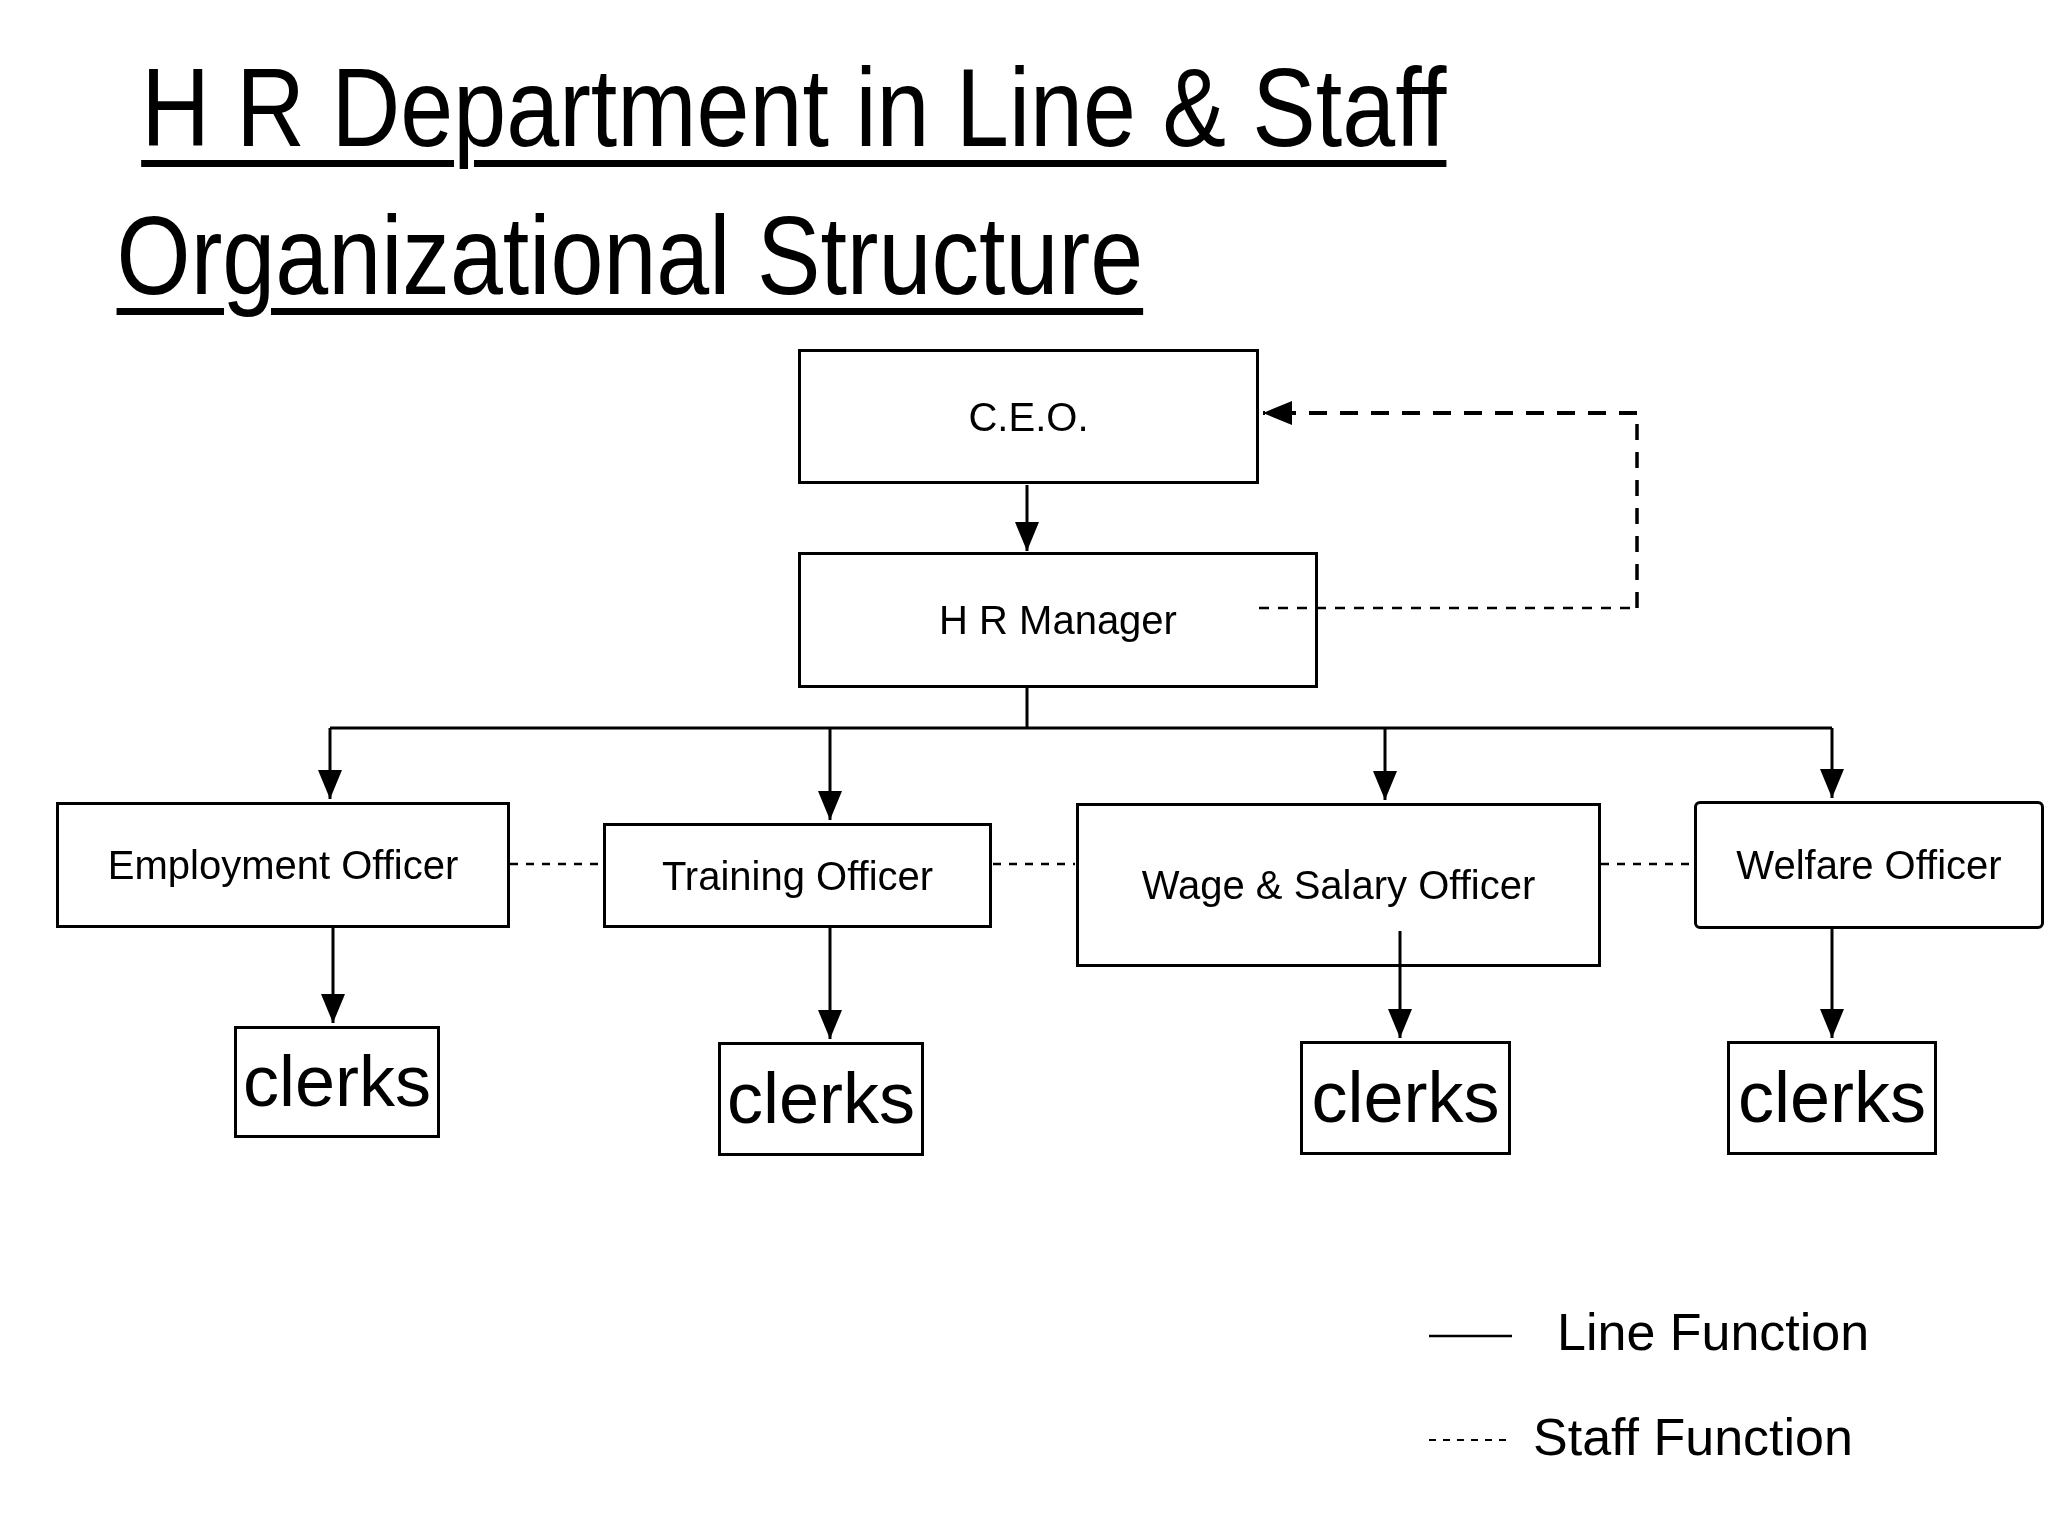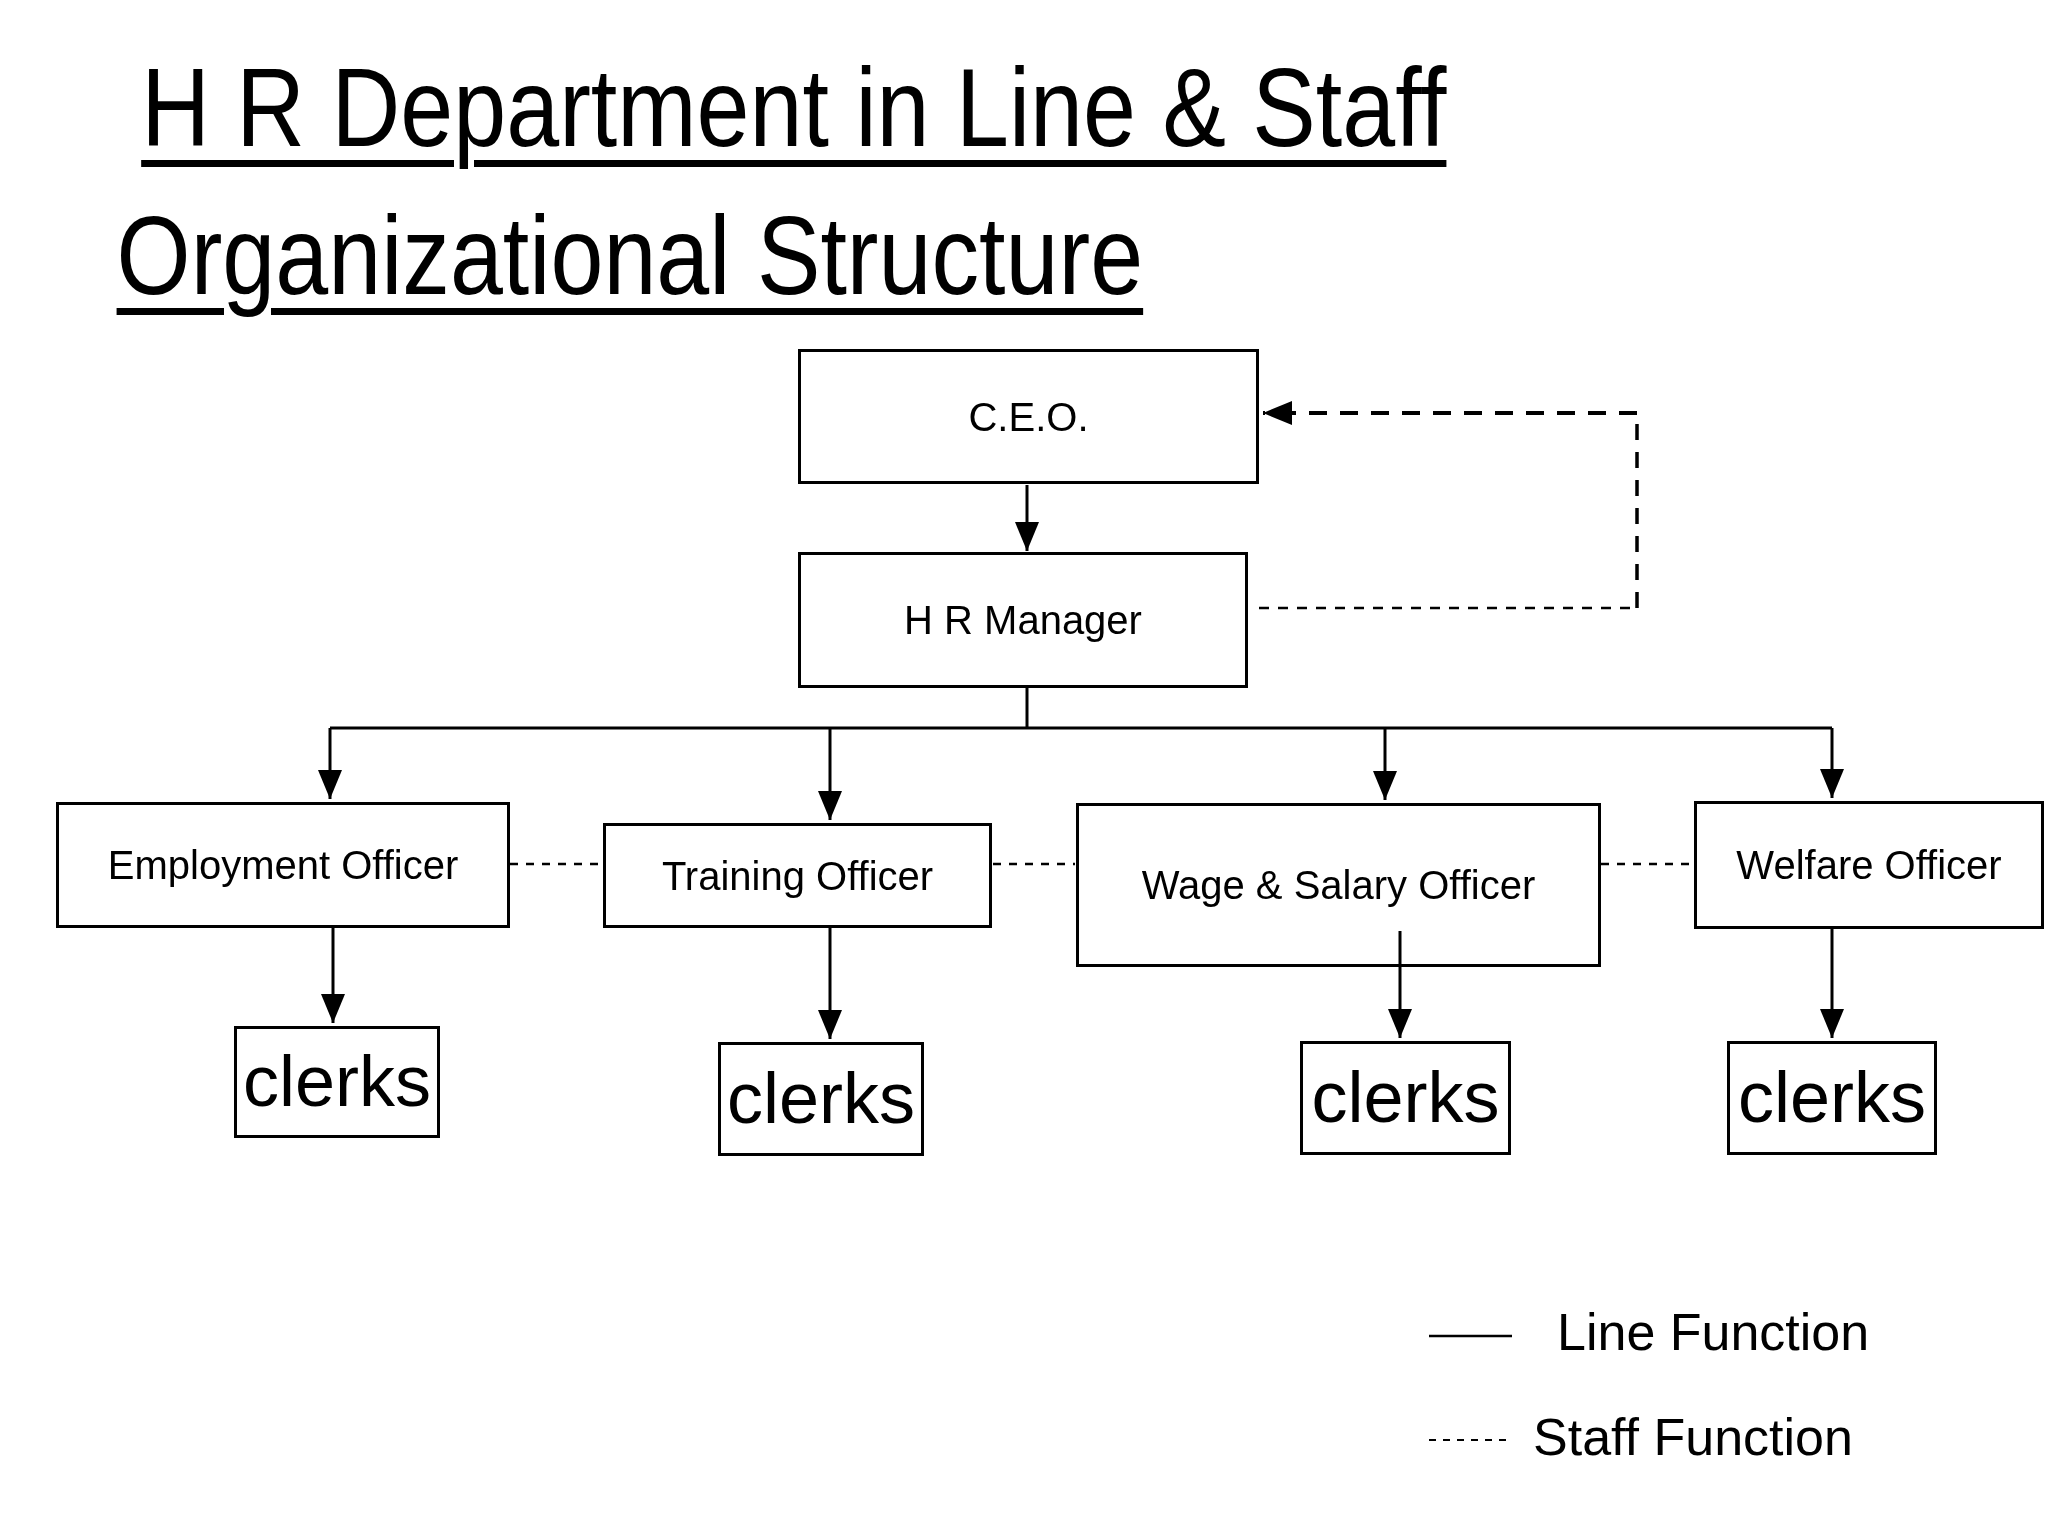--- a/index.html
+++ b/index.html
@@ -28,25 +28,25 @@
   .node{
     position:absolute;box-sizing:border-box;
     border:3px solid #000;background:#fff;
     display:flex;align-items:center;justify-content:center;
     font-size:40px;line-height:1.05;white-space:nowrap;
     overflow:hidden;
   }
   .clerk{font-size:72px;}
 
   #ceo {left:798px;top:349px;width:461px;height:135px;}
-  #hr  {left:798px;top:552px;width:450px;height:136px;}
+  #hr  {left:798px;top:552px;width:520px;height:136px;}
   #off1{left:56px;  top:802px;width:454px;height:126px;}
   #off2{left:603px; top:823px;width:389px;height:105px;}
   #off3{left:1076px;top:803px;width:525px;height:164px;}
-  #off4{left:1694px;top:801px;width:350px;height:128px;}
+  #off4{left:1694px;top:801px;width:350px;height:128px;border-radius:6px;}
   #clk1{left:234px; top:1026px;width:206px;height:112px;}
   #clk2{left:718px; top:1042px;width:206px;height:114px;}
   #clk3{left:1300px;top:1041px;width:211px;height:114px;}
   #clk4{left:1727px;top:1041px;width:210px;height:114px;}
 
   
   .legend-label{
     position:absolute;left:1533px;height:60px;line-height:60px;
     font-size:52px;white-space:nowrap;
   }

